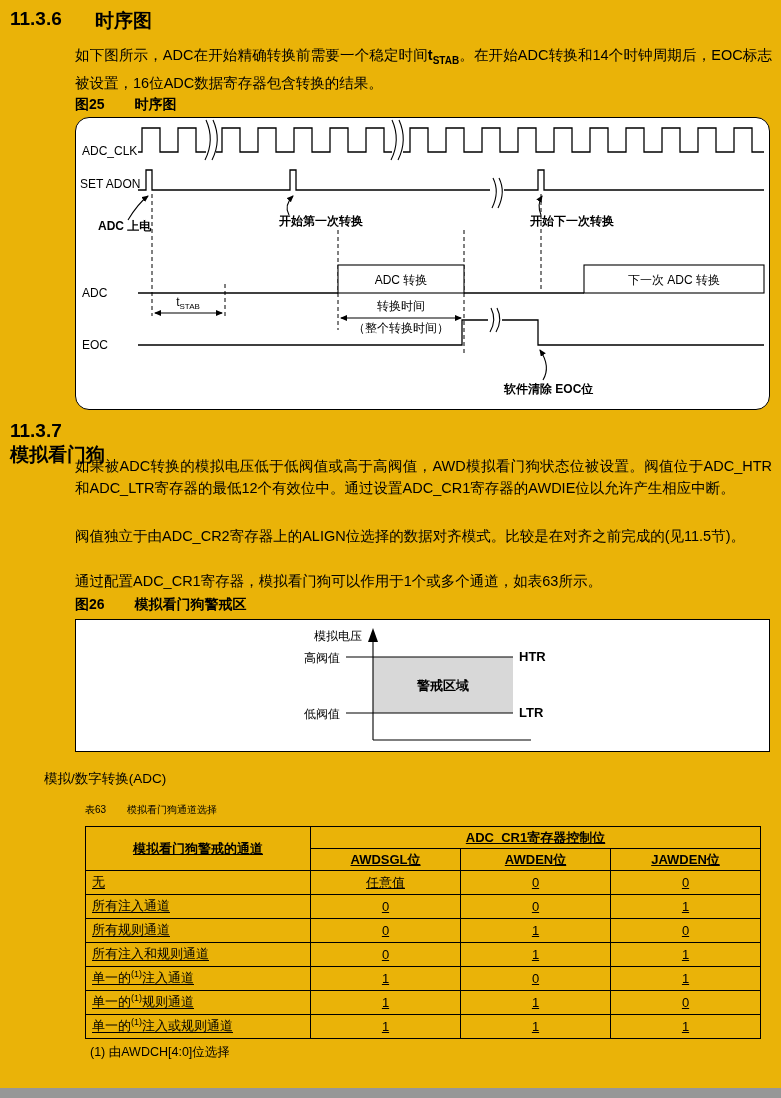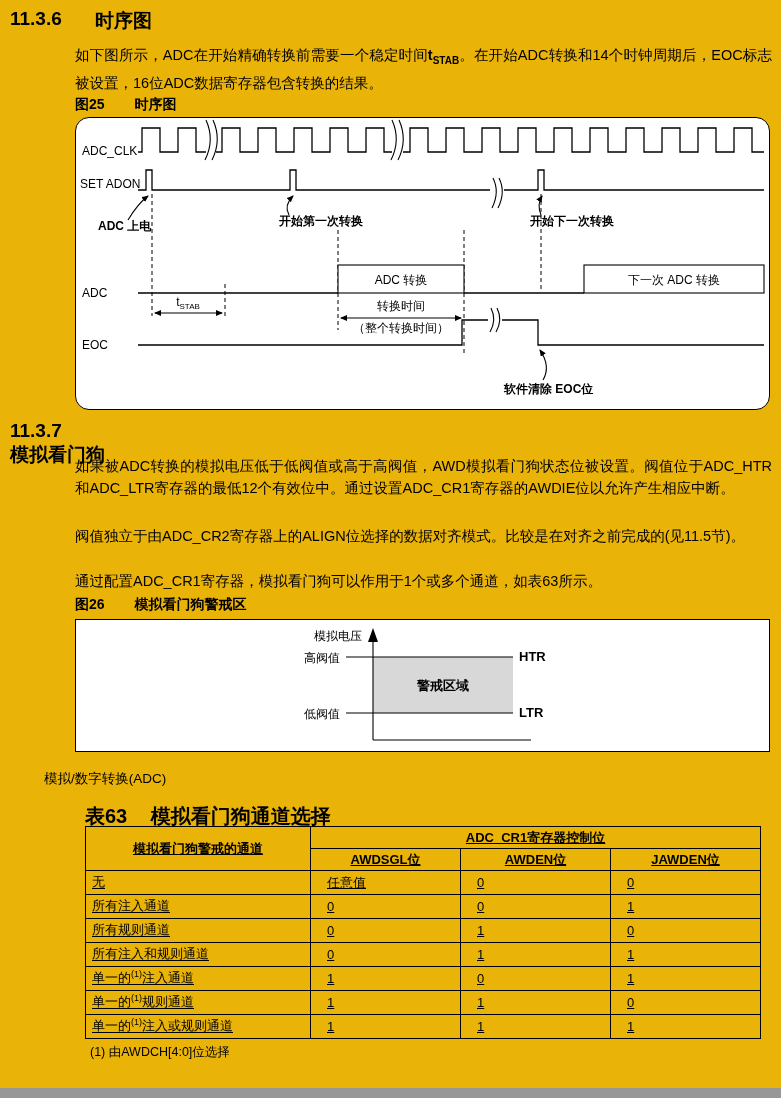--- a/index.html
+++ b/index.html
@@ -11,27 +11,27 @@
   .abs { position:absolute; }
   .h2 { font-size:19px; font-weight:bold; display:flex; }
   .h2 .num { width:85px; flex:none; }
   .para { font-size:14.5px; line-height:22px; text-align:justify; }
   .para sub { font-size:10px; font-weight:bold; }
   .bold-t { font-weight:bold; }
   .figcap { font-size:14px; font-weight:bold;text-align:center; }
   .figcap .cap-title { margin-left:26px; }
   .figbox { border:1px solid #000; background:#fff; }
   .running { font-size:13.5px; }
-  .tablecap { font-size:20px; font-weight:bold; }
+  .tablecap { font-size:10px; font-weight:normal; }
   .tablecap .cap-title { margin-left:18px; }
   table.wd { border-collapse:collapse; table-layout:fixed; width:675px; font-size:13px; }
   table.wd th, table.wd td { border:1px solid #000; vertical-align:middle; padding:1px 6px; }
   table.wd th { font-weight:bold; text-align:center; height:22px; }
   table.wd td { height:24px; text-align:left; }
-  table.wd td.num { padding:1px 16px; }
+  table.wd td.num { text-align:center; padding:1px 16px; }
   table.wd td sup { font-size:9px; }
   .footnote { font-size:12.5px; }
   .botbar { background:#979797; }
   
   svg { display:block; }
   .wave { fill:none; stroke:#000; stroke-width:1.3; }
   .thin { fill:none; stroke:#000; stroke-width:1.1; }
   .dash { fill:none; stroke:#000; stroke-width:1; stroke-dasharray:4 3; }
   .brk  { fill:none; stroke:#000; stroke-width:1.1; }
   .sigtxt { font-size:12px; fill:#000; }

